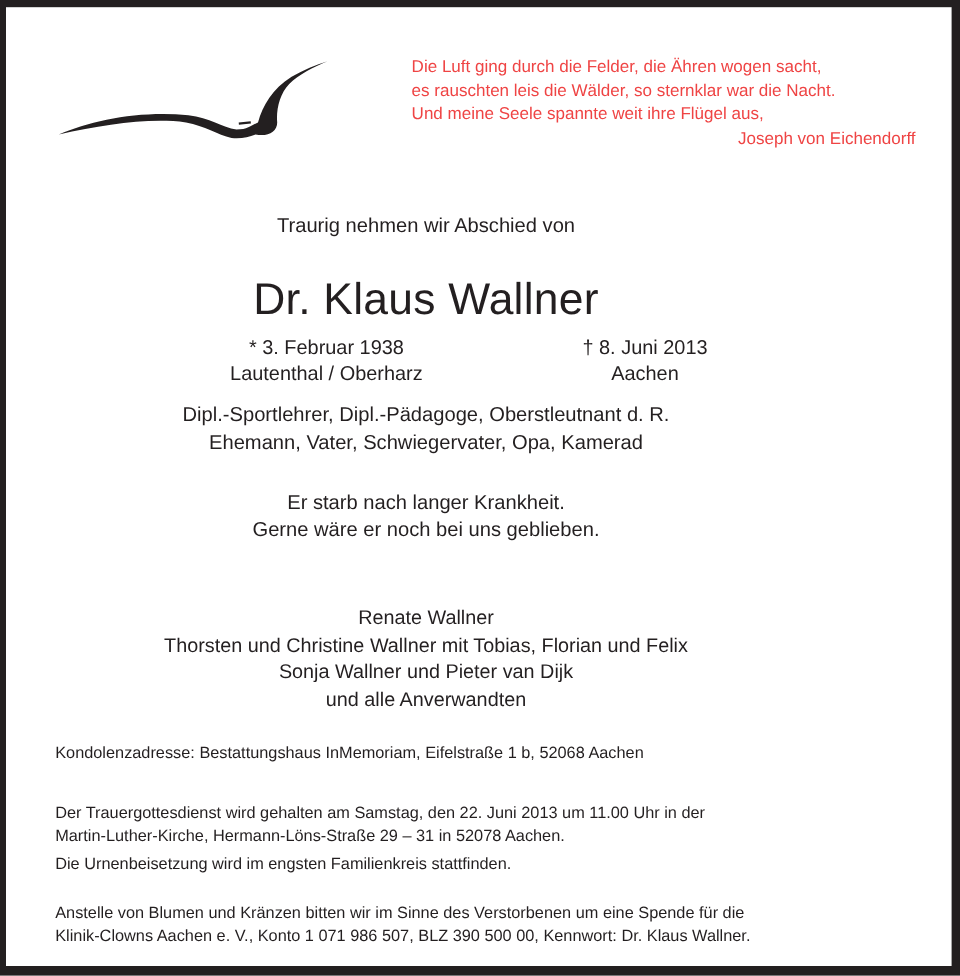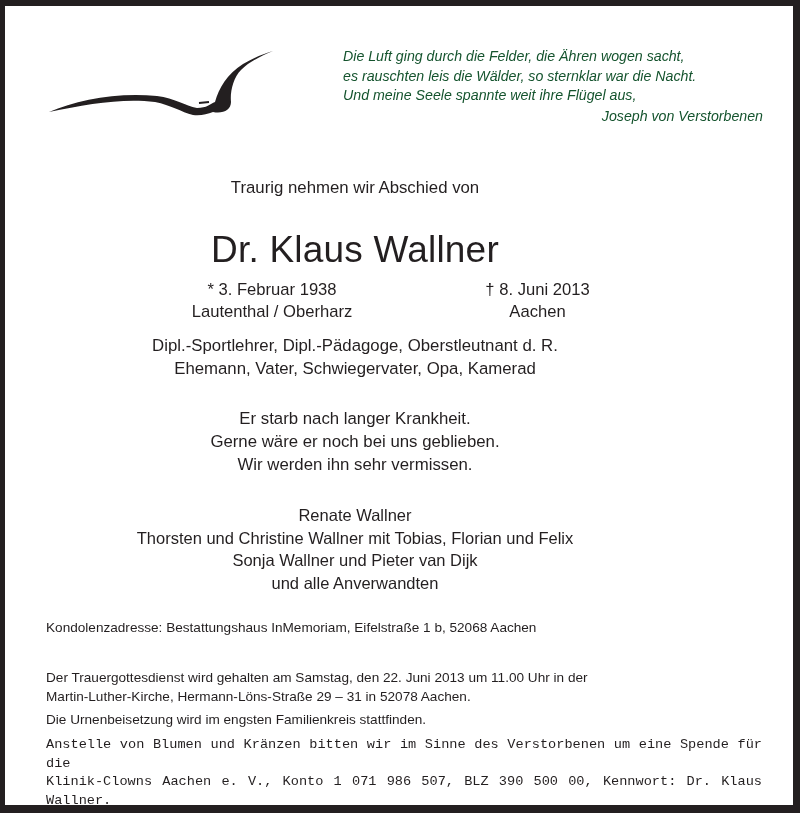--- a/index.html
+++ b/index.html
@@ -19,24 +19,23 @@
     }
     .bird {
       position: absolute;
       left: 42px; top: 42px;
       width: 228px; height: 80px;
     }
     .poem {
       position: absolute;
       left: 338px; top: 41px;
       width: 420px;
-      font-style: italic;
       font-size: 14.2px;
       line-height: 19.5px;
-      color: #14532d;
+      color: #ef4444;
     }
     .poem .line { display: block; white-space: nowrap; }
     .poem .author {
       display: block;
       text-align: right;
       margin-right: 0px;
       margin-top: 1px;
       white-space: nowrap;
     }
     .center { position: absolute; left: 0; width: 700px; text-align: center; }
@@ -54,42 +53,42 @@
     .family { top: 498px; font-size: 16.5px; line-height: 22.5px; }
     .family .bold { font-weight: normal; display: block; }
     .family .plain { display: block; }
     .info {
       position: absolute; left: 41px; width: 716px;
       font-size: 13.6px; line-height: 18.5px;
     }
     .condolence { top: 613px; }
     .service { top: 663px; text-align: justify; text-align-last: left; }
     .urn { top: 705px; }
-    .donation { top: 730px; text-align: justify; text-align-last: left; font-family: Liberation Mono, monospace; }
+    .donation { top: 746px; text-align: justify; text-align-last: left; }
     .block { display: block; }
   </style>
 </head>
 <body>
 
 <div class="page">
 
   <svg class="bird" viewBox="0 0 228 80">
     <path d="M2,64 C30,52 70,44 110,48 C128,50 138,58 150,60 C160,60 163,56 168,54
              C172,40 180,26 196,16 C206,10 216,6 226,3
              C214,8 202,14 194,22 C186,30 183,44 184,54
              C184,62 176,66 166,64 C160,66 154,68 146,67
              C134,64 124,57 108,54 C76,50 40,56 2,64 Z" fill="#231f20"></path>
     <path d="M152,55 L162,54" stroke="#231f20" stroke-width="2"></path>
   </svg>
 
   <div class="poem">
     <span class="line">Die Luft ging durch die Felder, die Ähren wogen sacht,</span>
     <span class="line">es rauschten leis die Wälder, so sternklar war die Nacht.</span>
     <span class="line">Und meine Seele spannte weit ihre Flügel aus,</span>
-    <span class="author">Joseph von Verstorbenen</span>
+    <span class="author">Joseph von Eichendorff</span>
   </div>
 
   <div class="center intro">Traurig nehmen wir Abschied von</div>
 
   <div class="center name">Dr. Klaus Wallner</div>
 
   <div class="dates">
     <div class="col birth">
       <span class="block">* 3. Februar 1938</span>
       <span class="block">Lautenthal / Oberharz</span>
@@ -101,21 +100,20 @@
   </div>
 
   <div class="center titles">
     <span class="block">Dipl.-Sportlehrer, Dipl.-Pädagoge, Oberstleutnant d. R.</span>
     <span class="block">Ehemann, Vater, Schwiegervater, Opa, Kamerad</span>
   </div>
 
   <div class="center message">
     <span class="block">Er starb nach langer Krankheit.</span>
     <span class="block">Gerne wäre er noch bei uns geblieben.</span>
-    <span class="block">Wir werden ihn sehr vermissen.</span>
   </div>
 
   <div class="center family">
     <span class="bold">Renate Wallner</span>
     <span class="bold">Thorsten und Christine Wallner mit Tobias, Florian und Felix</span>
     <span class="bold">Sonja Wallner und Pieter van Dijk</span>
     <span class="plain">und alle Anverwandten</span>
   </div>
 
   <div class="info condolence">Kondolenzadresse: Bestattungshaus InMemoriam, Eifelstraße 1 b, 52068 Aachen</div>

